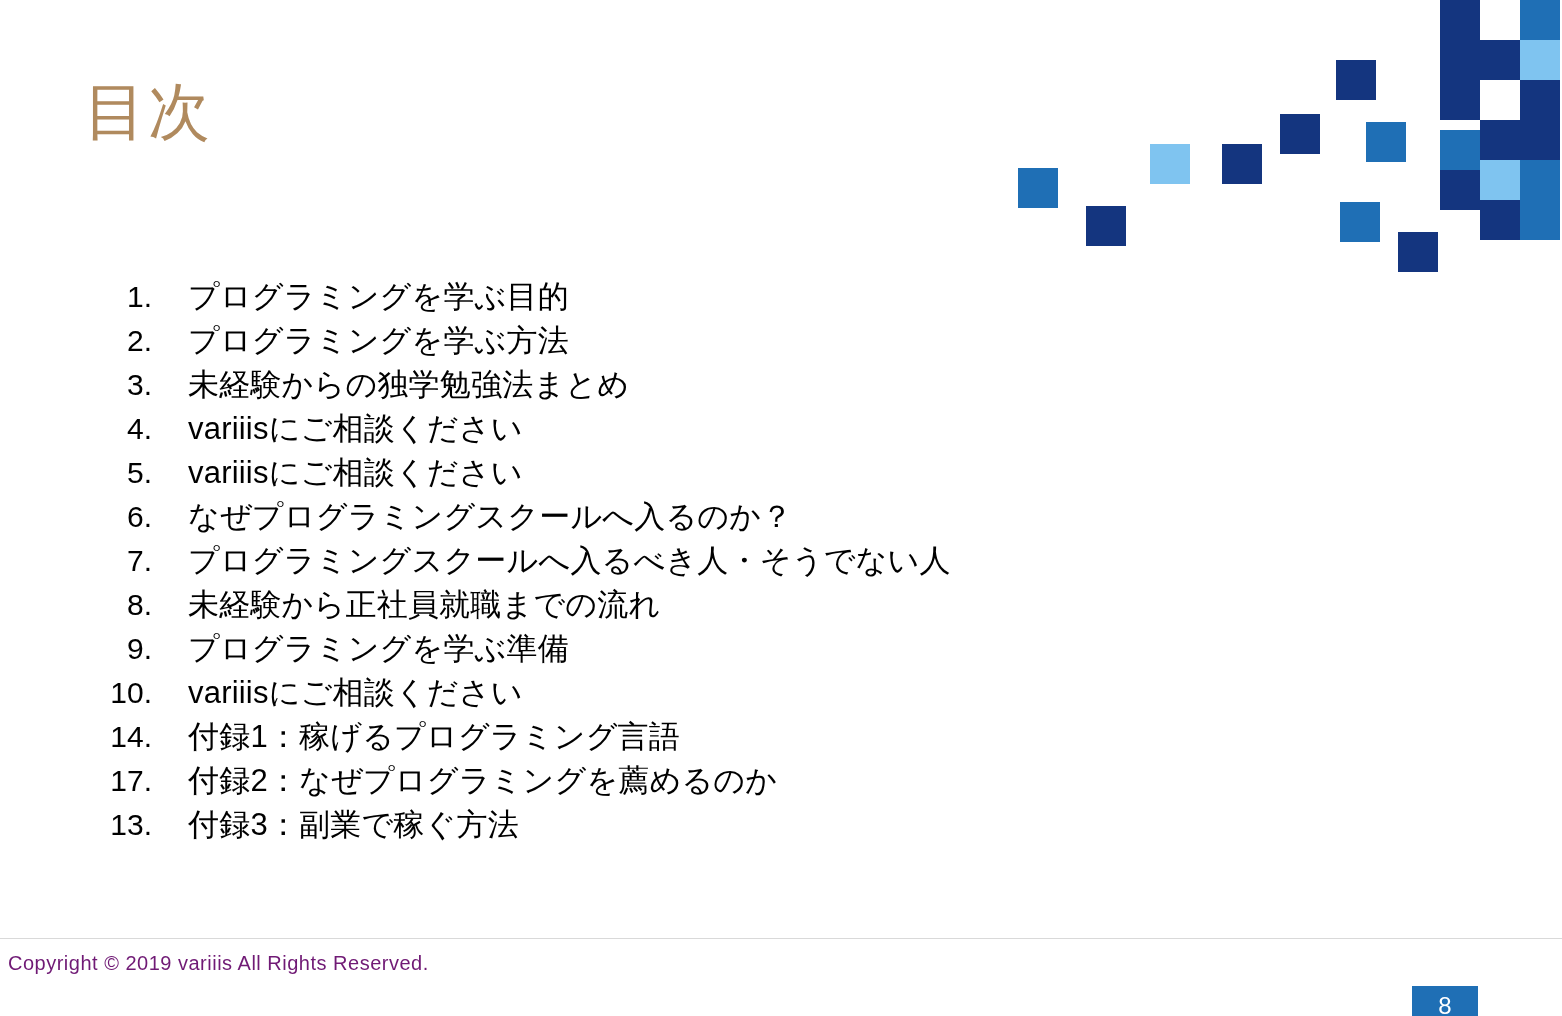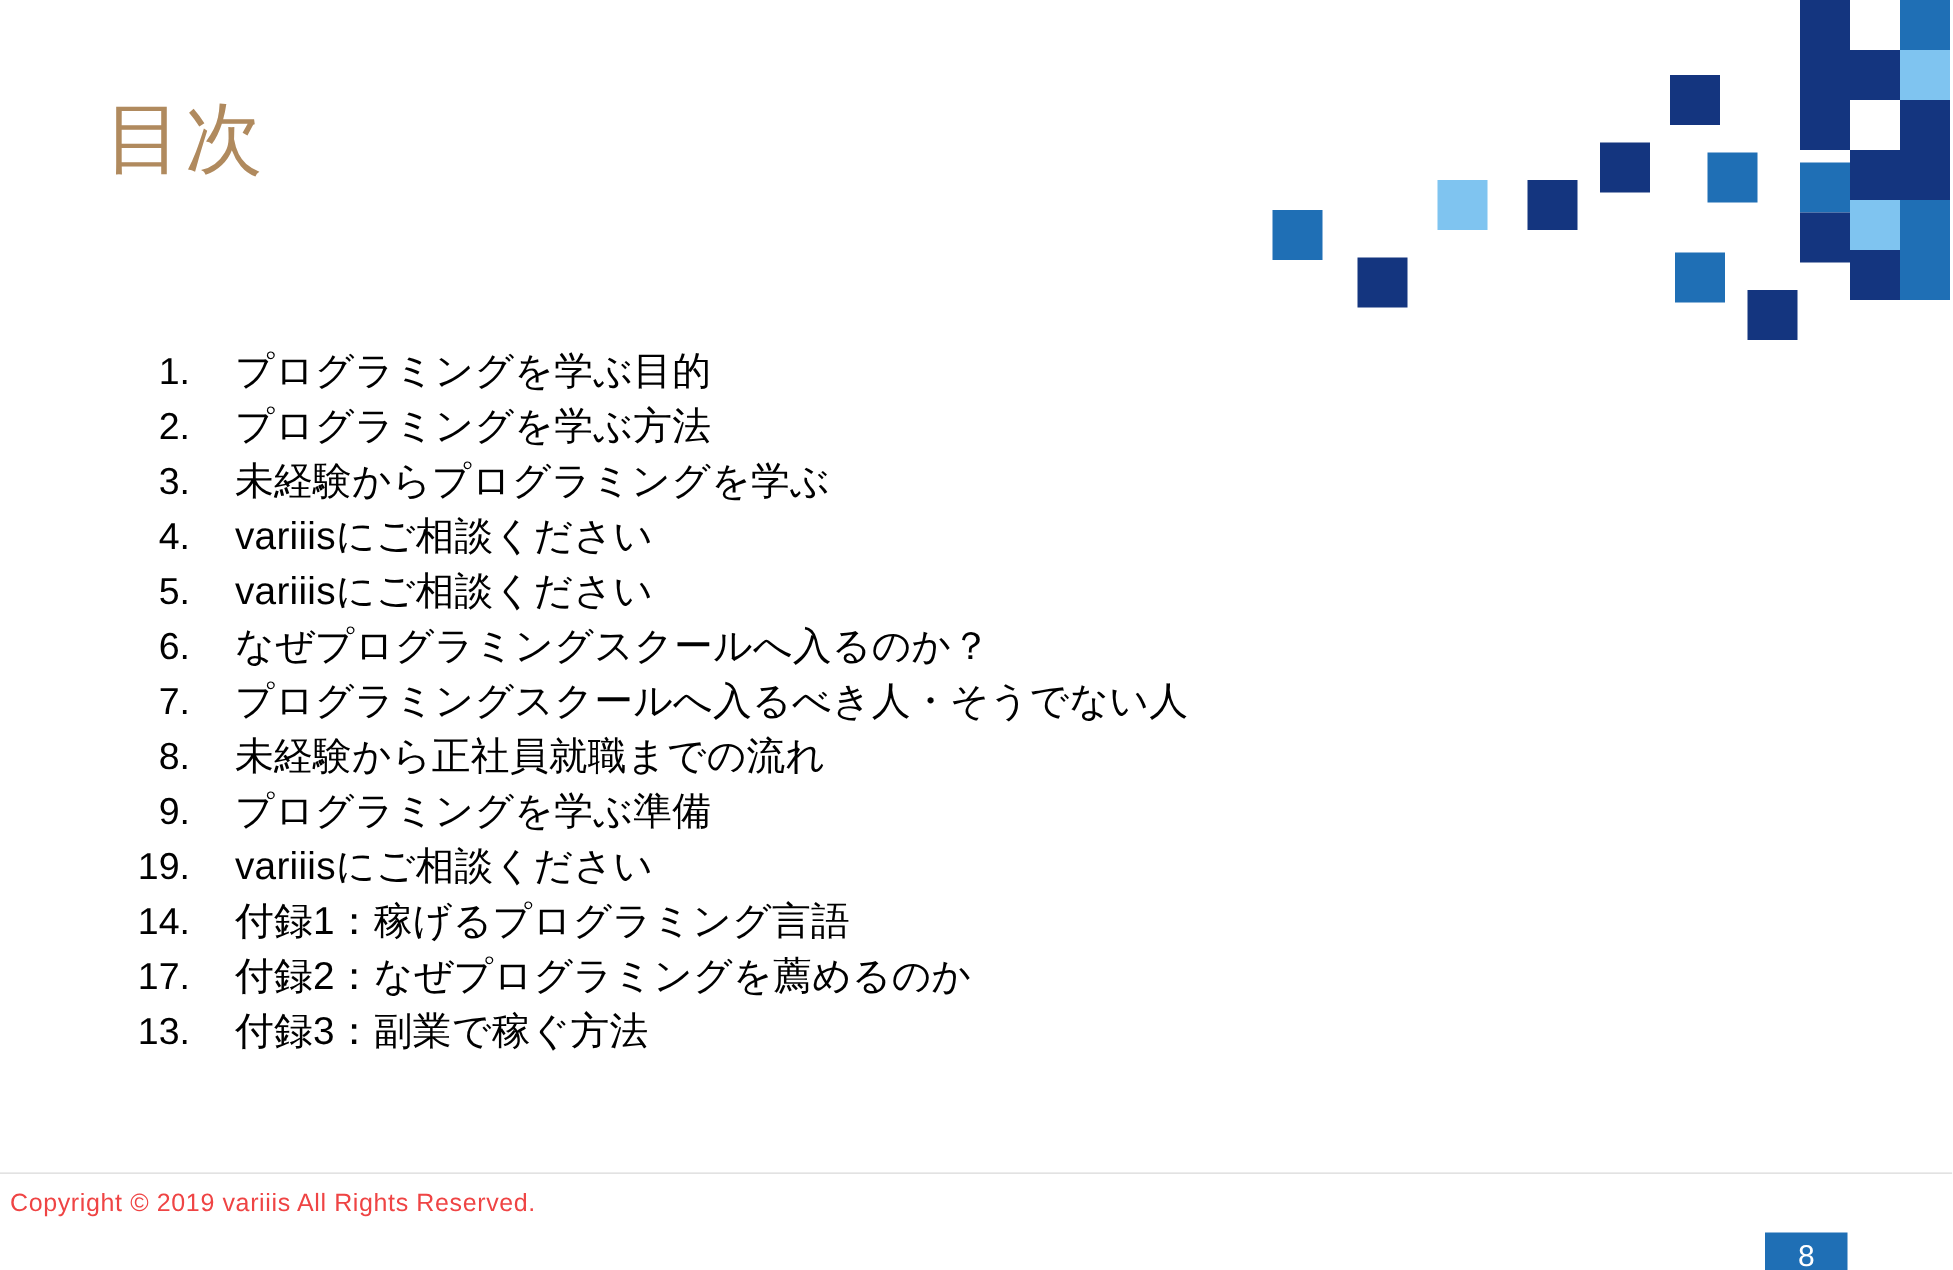--- a/index.html
+++ b/index.html
@@ -80,21 +80,21 @@
     top: 938px;
     width: 1562px;
     height: 1px;
     background: #d9d9d9;
   }
   .copyright {
     position: absolute;
     left: 8px;
     top: 952px;
     font-size: 20px;
-    color: #ef4444;
+    color: #701a75;
     letter-spacing: 0.5px;
   }
   .page-badge {
     position: absolute;
     left: 1412px;
     top: 986px;
     width: 66px;
     height: 40px;
     background: #1f6fb5;
     color: #ffffff;
@@ -143,21 +143,21 @@
       <div class="agenda-row">
         <span class="agenda-num">1.</span>
         <span class="agenda-text">プログラミングを学ぶ目的</span>
       </div>
       <div class="agenda-row">
         <span class="agenda-num">2.</span>
         <span class="agenda-text">プログラミングを学ぶ方法</span>
       </div>
       <div class="agenda-row">
         <span class="agenda-num">3.</span>
-        <span class="agenda-text">未経験からプログラミングを学ぶ</span>
+        <span class="agenda-text">未経験からの独学勉強法まとめ</span>
       </div>
       <div class="agenda-row">
         <span class="agenda-num">4.</span>
         <span class="agenda-text">variiisにご相談ください</span>
       </div>
       <div class="agenda-row">
         <span class="agenda-num">5.</span>
         <span class="agenda-text">variiisにご相談ください</span>
       </div>
       <div class="agenda-row">
@@ -170,21 +170,21 @@
       </div>
       <div class="agenda-row">
         <span class="agenda-num">8.</span>
         <span class="agenda-text">未経験から正社員就職までの流れ</span>
       </div>
       <div class="agenda-row">
         <span class="agenda-num">9.</span>
         <span class="agenda-text">プログラミングを学ぶ準備</span>
       </div>
       <div class="agenda-row">
-        <span class="agenda-num">19.</span>
+        <span class="agenda-num">10.</span>
         <span class="agenda-text">variiisにご相談ください</span>
       </div>
       <div class="agenda-row">
         <span class="agenda-num">14.</span>
         <span class="agenda-text">付録1：稼げるプログラミング言語</span>
       </div>
       <div class="agenda-row">
         <span class="agenda-num">17.</span>
         <span class="agenda-text">付録2：なぜプログラミングを薦めるのか</span>
       </div>

